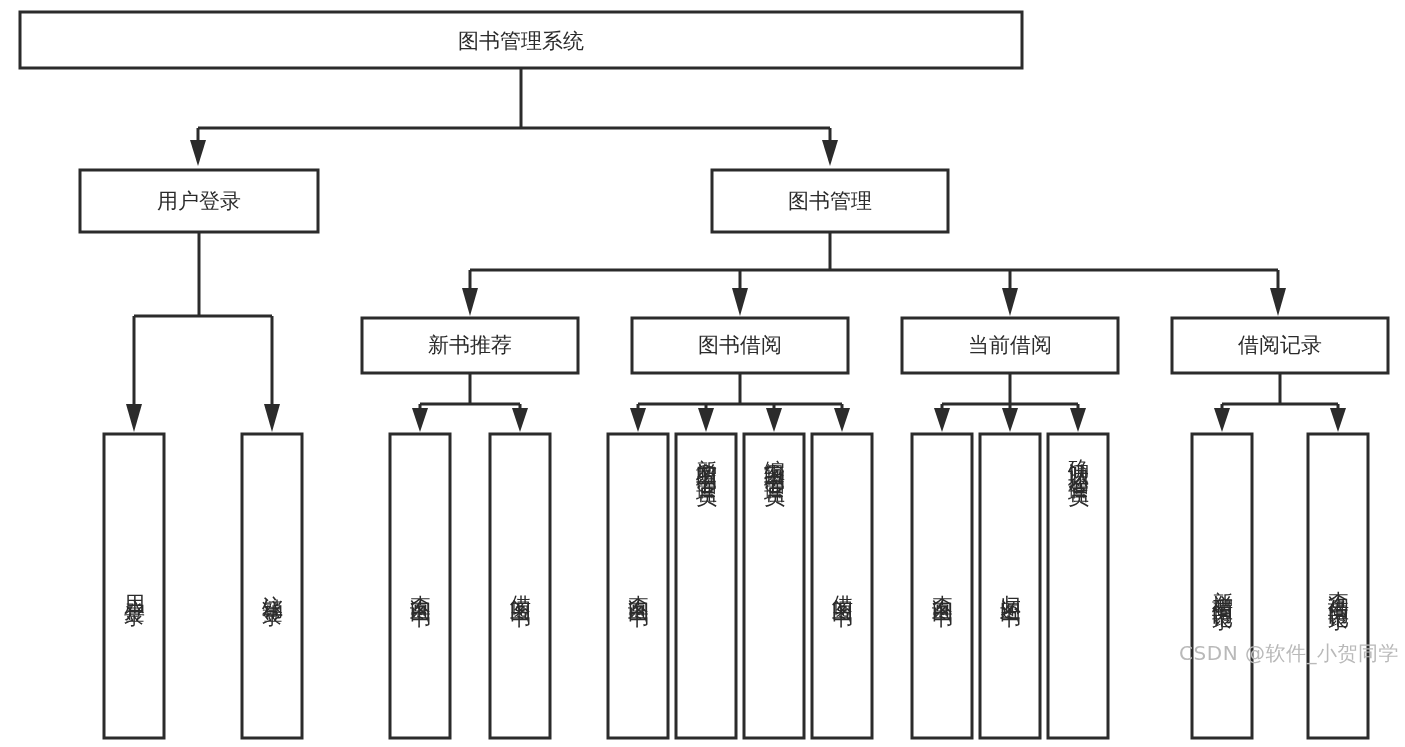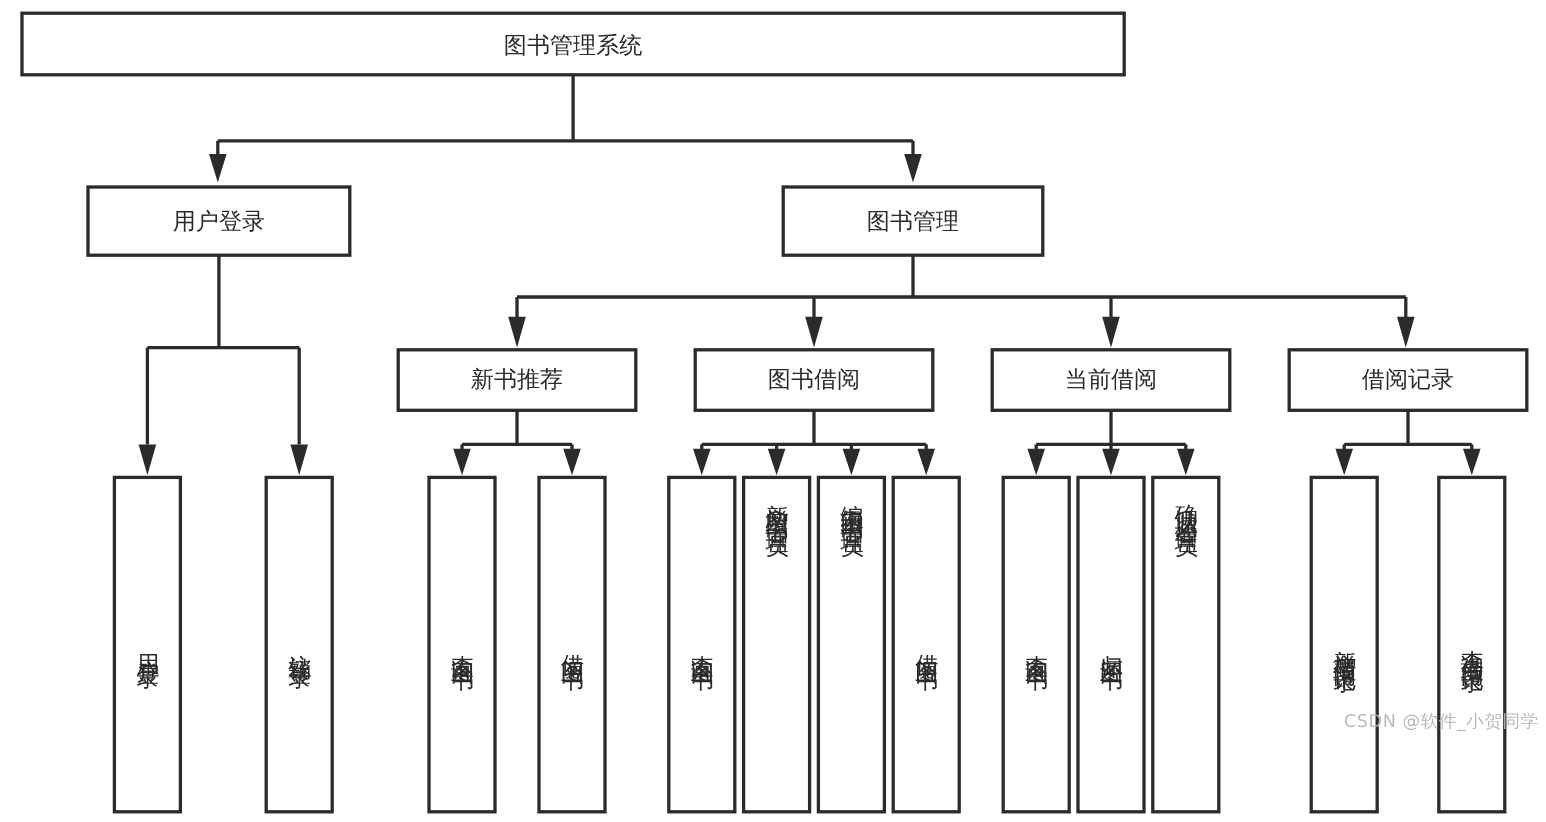--- a/index.html
+++ b/index.html
@@ -63,21 +63,21 @@
     color: #2b2b2b;
     letter-spacing: 4px;
     line-height: 1;
     white-space: nowrap;
   }
   .watermark {
     position: absolute;
     right: 6px;
     bottom: 8px;
     font-family: "DejaVu Sans", "Liberation Sans", sans-serif;
-    font-size: 16px;
+    font-size: 20px;
     color: #b9b9b9;
     letter-spacing: 0.5px;
     white-space: nowrap;
     margin-top: 12px;
   }
 </style>
 </head>
 <body>
 
 <div id="diagram-root">

